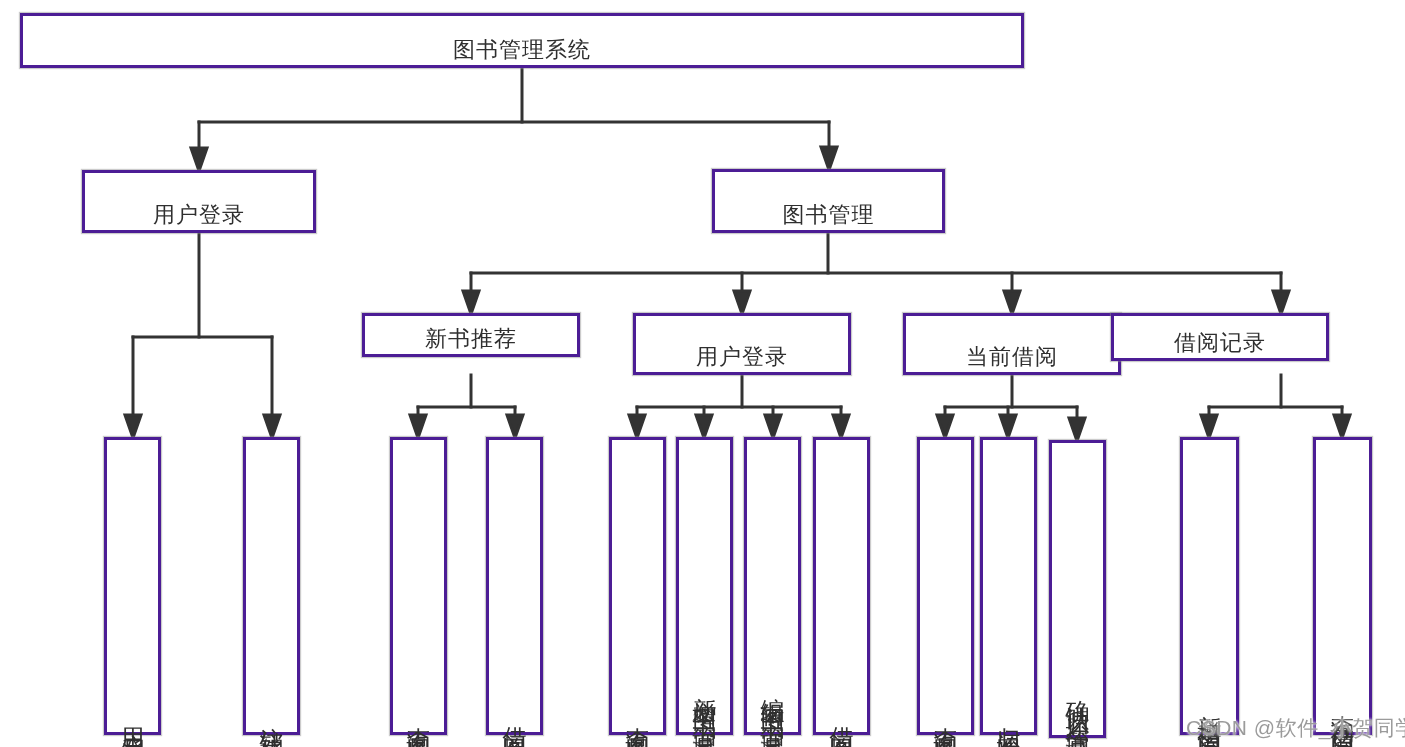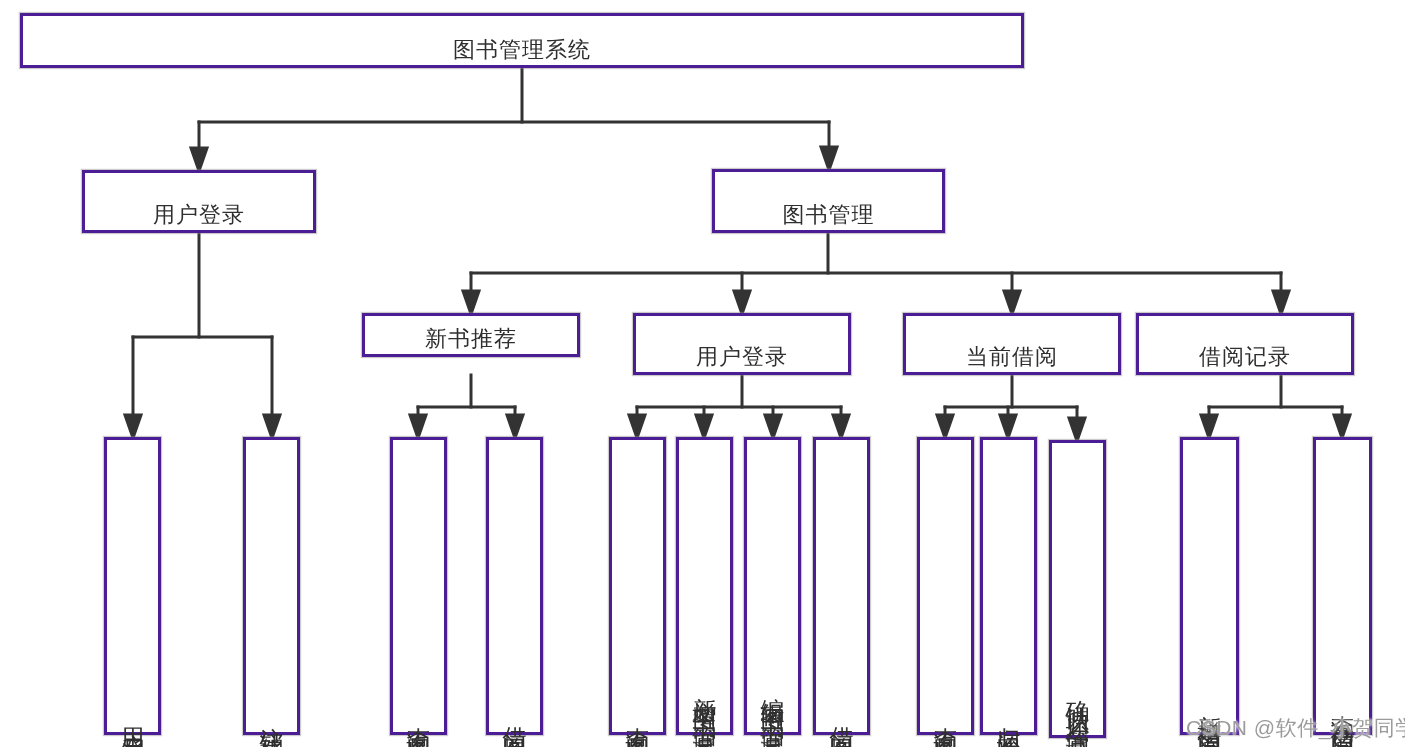--- a/index.html
+++ b/index.html
@@ -140,21 +140,21 @@
 
   <div class="node h" style="left:362px;top:313px;width:218px;height:44px">
     <span>新书推荐</span>
   </div>
   <div class="node h" style="left:633px;top:313px;width:218px;height:62px">
     <span>用户登录</span>
   </div>
   <div class="node h" style="left:903px;top:313px;width:218px;height:62px">
     <span>当前借阅</span>
   </div>
-  <div class="node h" style="left:1136px;top:313px;width:218px;height:62px">
+  <div class="node h" style="left:1111px;top:313px;width:218px;height:48px">
     <span>借阅记录</span>
   </div>
 
   <div class="node v" style="left:104px;top:437px;width:57px;height:298px">
     <span>用户登录</span>
   </div>
   <div class="node v" style="left:243px;top:437px;width:57px;height:298px">
     <span>注销登录</span>
   </div>
 

